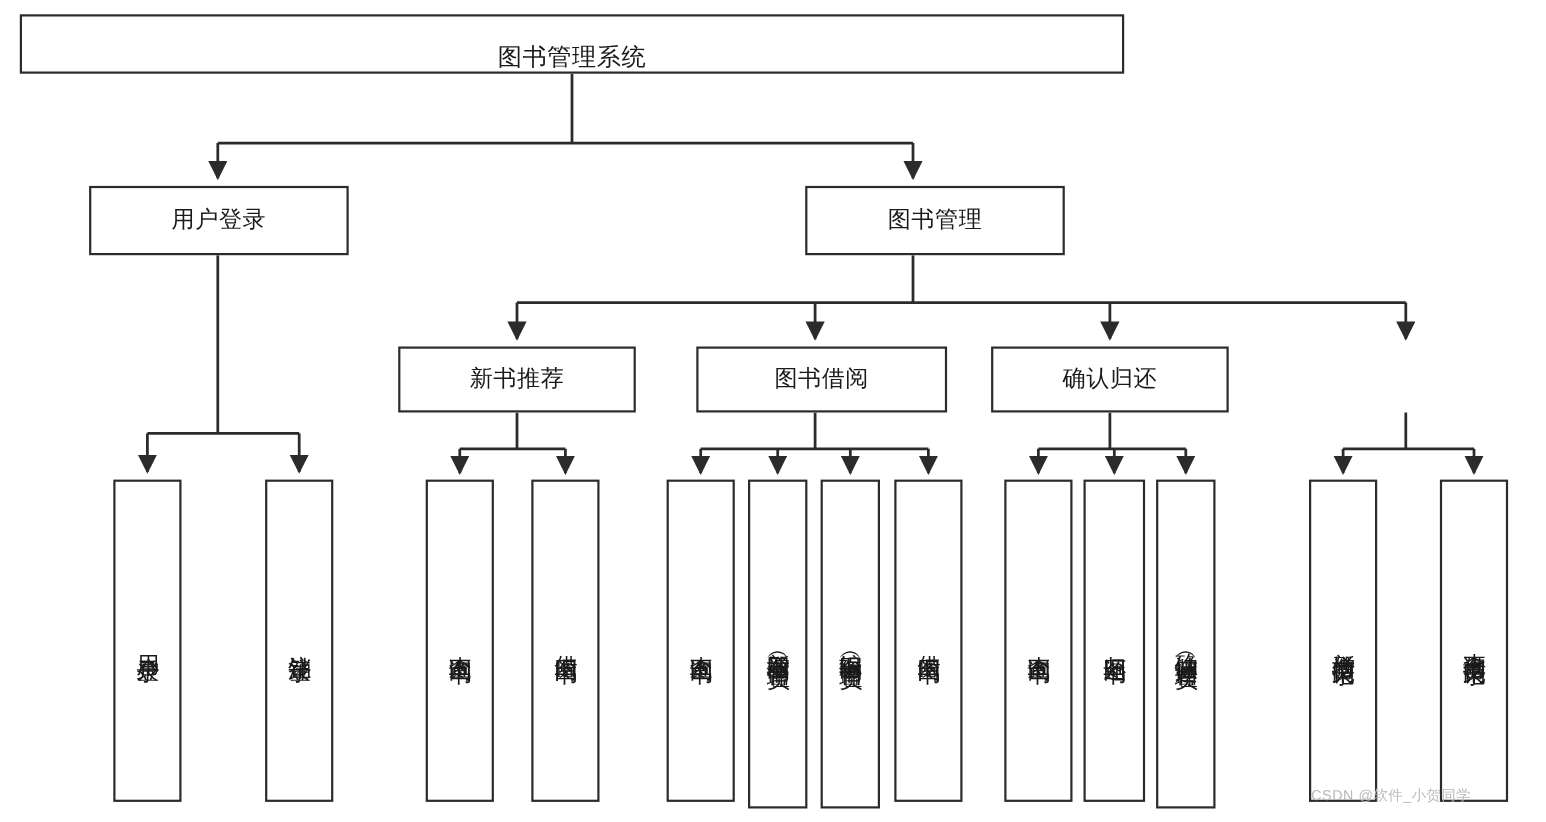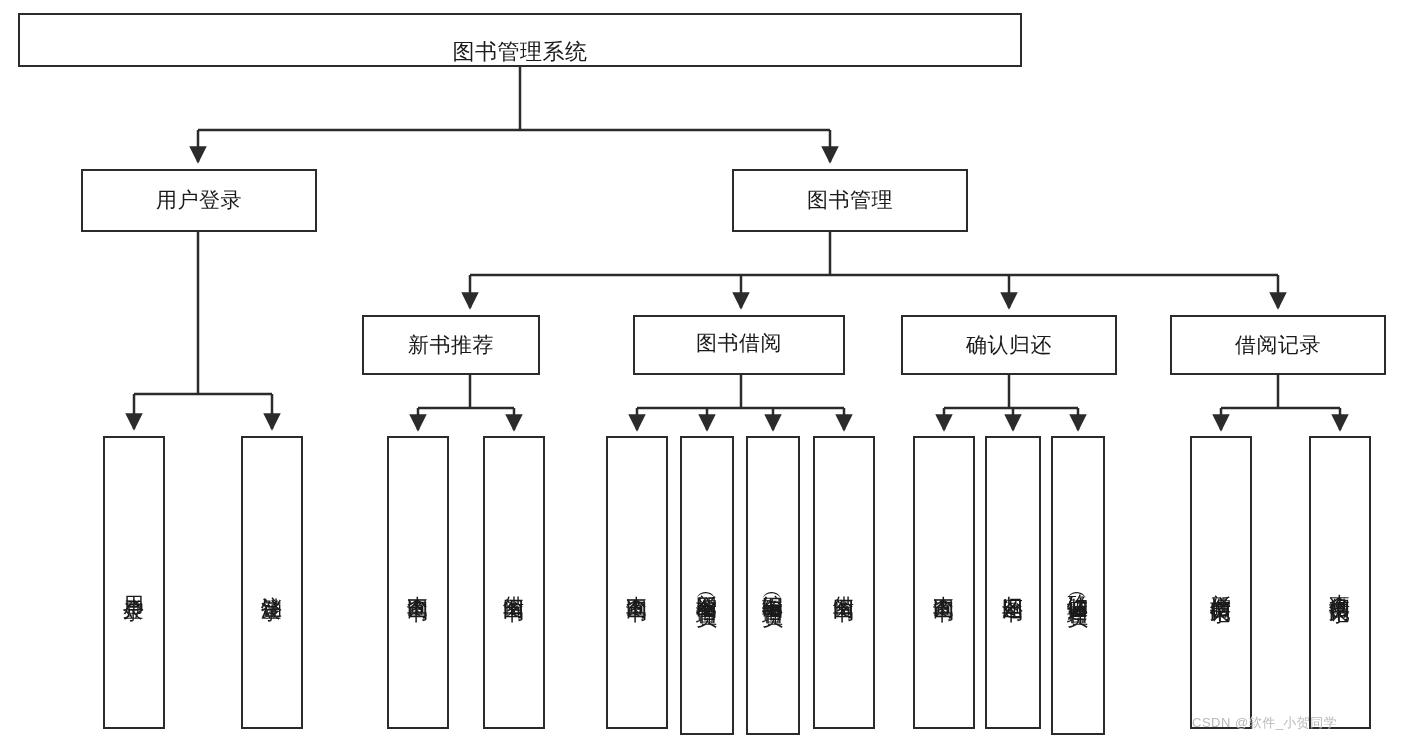--- a/index.html
+++ b/index.html
@@ -130,31 +130,28 @@
     <span class="label">图书管理系统</span>
   </div>
 
   <div class="node h-node" style="left:81px; top:169px; width:236px; height:63px;">
     <span class="label">用户登录</span>
   </div>
   <div class="node h-node" style="left:712px; top:169px; width:236px; height:63px;margin-left:20px;">
     <span class="label">图书管理</span>
   </div>
 
-  <div class="node h-node" style="left:362px; top:315px; width:178px; height:60px;">
+  <div class="node h-node" style="left:362px; top:315px; width:216px; height:60px;">
     <span class="label">新书推荐</span>
   </div>
-  <div class="node h-node" style="left:633px; top:315px; width:212px; height:60px;font-family:Liberation Mono, monospace;">
+  <div class="node h-node" style="left:633px; top:315px; width:228px; height:60px;">
     <span class="label">图书借阅</span>
   </div>
   <div class="node h-node" style="left:901px; top:315px; width:216px; height:60px;">
     <span class="label">确认归还</span>
-  </div>
-  <div class="node h-node" style="left:1170px; top:315px; width:216px; height:60px;">
-    <span class="label">借阅记录</span>
   </div>
 
   <div class="node v-node" style="left:103px; top:436px; width:62px; height:293px;">
     <span class="label">用户登录</span>
   </div>
   <div class="node v-node" style="left:241px; top:436px; width:62px; height:293px;">
     <span class="label">注销登录</span>
   </div>
   <div class="node v-node" style="left:387px; top:436px; width:62px; height:293px;">
     <span class="label">查询图书</span>

